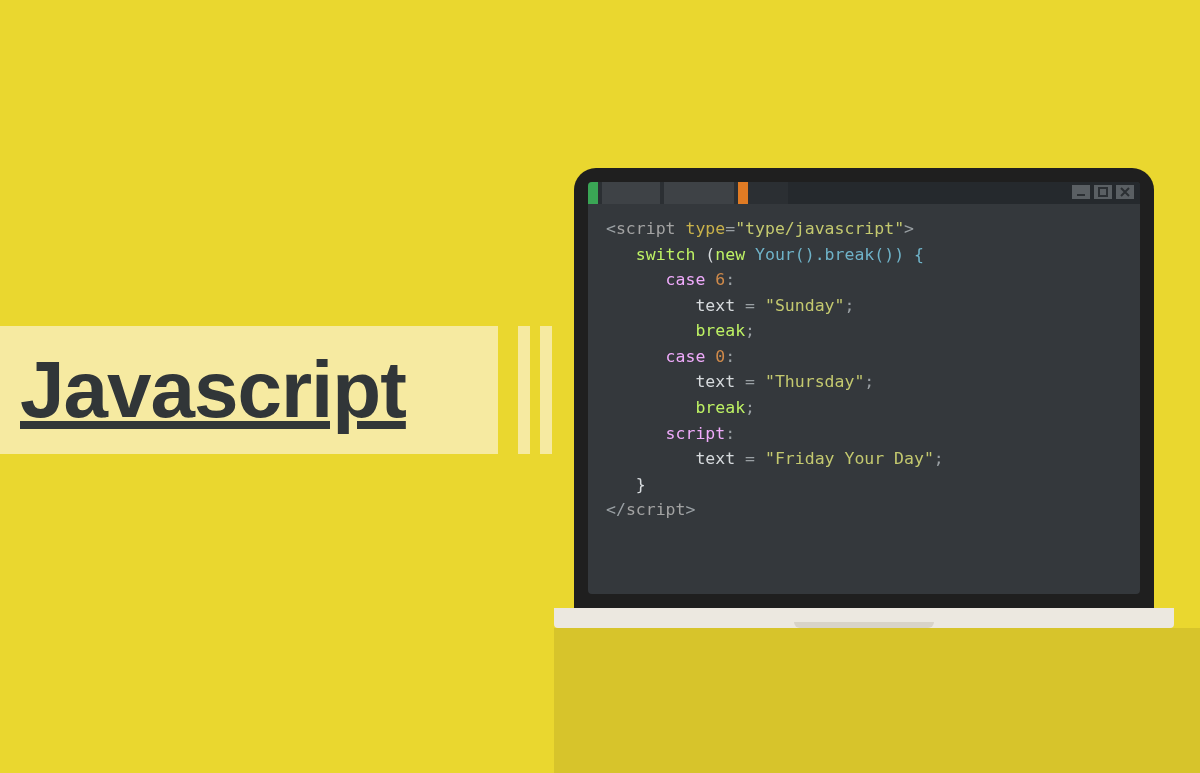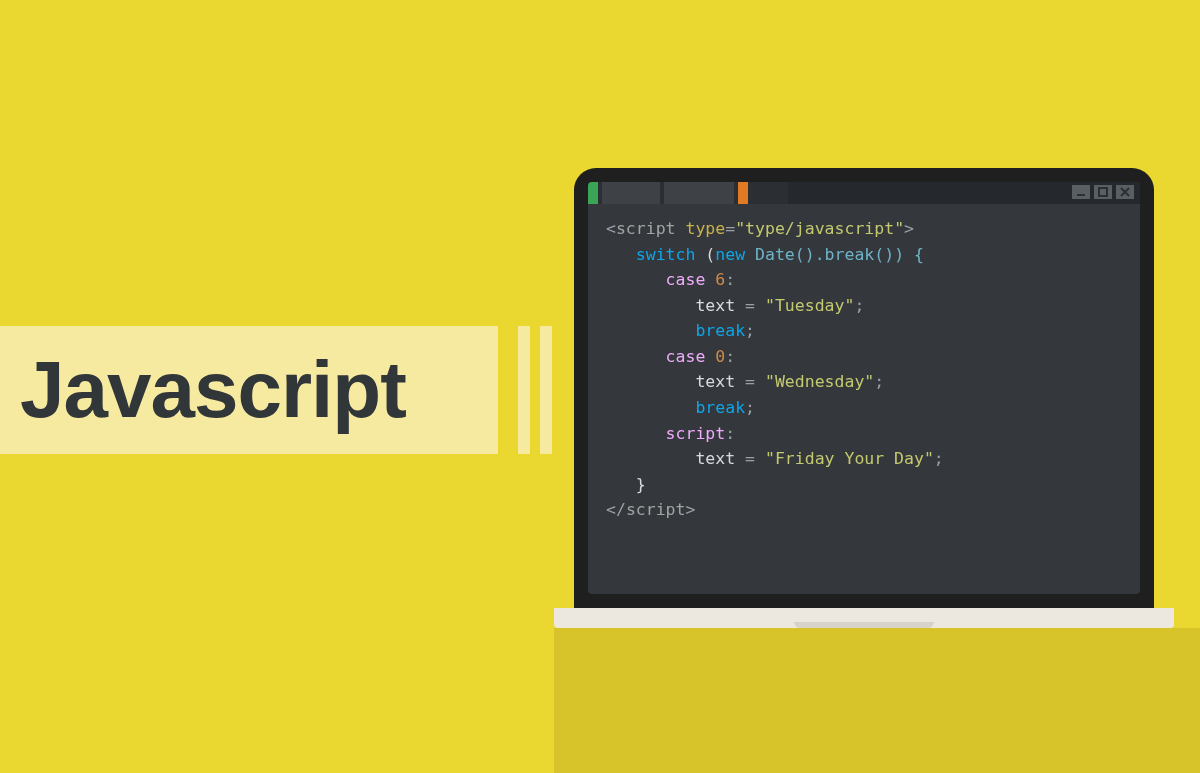--- a/index.html
+++ b/index.html
@@ -1,20 +1,20 @@
 <!DOCTYPE html>
 <html><head>
 <meta charset="utf-8">
 <style>
   html,body{margin:0;padding:0;width:1200px;height:773px;overflow:hidden;font-family:Arial,Helvetica,sans-serif;}
   .stage{position:relative;width:1200px;height:773px;background:#ead72f;}
 
   
   .title-band{position:absolute;left:0;top:326px;width:498px;height:128px;background:#f6eaa1;display:flex;align-items:center;}
-  .title-band h1{margin:0 0 0 20px;font-size:80px;font-weight:800;color:#313638;letter-spacing:-1px;}
+  .title-band h1{margin:0 0 0 20px;font-size:80px;font-weight:800;color:#313638;letter-spacing:-1px;text-decoration:underline;}
   .stripe{position:absolute;top:326px;height:128px;width:12px;background:#f6eaa1;}
   .stripe.s1{left:518px;}
   .stripe.s2{left:540px;}
 
   
   .laptop{position:absolute;left:554px;top:168px;width:620px;}
   .bezel{position:relative;width:580px;height:440px;margin:0 auto;background:#1f1f1f;border-radius:22px 22px 0 0;padding:14px;box-sizing:border-box;}
   .screen{position:relative;width:100%;height:100%;background:#34383c;border-radius:4px;overflow:hidden;}
   .tabbar{position:relative;height:22px;background:#2b2f33;display:flex;align-items:stretch;}
   .tab{height:22px;}
@@ -25,21 +25,21 @@
   .tab.rest{flex:1;background:#25292d;margin-left:40px;}
   .winbtns{position:absolute;right:6px;top:3px;display:flex;gap:4px;}
   .winbtn{width:18px;height:14px;background:#5a5f63;display:flex;align-items:center;justify-content:center;}
   .winbtn svg{width:10px;height:10px;}
 
   .code{padding:12px 8px 8px 18px;font-family:"Menlo","Consolas",monospace;font-size:16.5px;line-height:1.55;color:#d7dbde;white-space:pre;}
   .c-tag{color:#9aa0a4;}
   .c-elem{color:#a3a3a3;}
   .c-attr{color:#c9b24a;}
   .c-str{color:#c4c96f;}
-  .c-kw{color:#0ea5e9;}
+  .c-kw{color:#bef264;}
   .c-call{color:#6fb3c9;}
   .c-case{color:#f0abfc;}
   .c-num{color:#d08a4a;}
   .c-text{color:#d7dbde;}
   .c-punc{color:#9aa0a4;}
 
   .base{width:620px;height:20px;background:#ece8e0;border-radius:0 0 4px 4px;position:relative;}
   .base::after{content:"";position:absolute;left:50%;transform:translateX(-50%);bottom:0;width:140px;height:6px;background:#d8d3c8;border-radius:0 0 6px 6px;}
 
   
@@ -82,26 +82,26 @@
             </div>
             <div class="winbtn" title="close">
               <svg viewBox="0 0 10 10">
                   <path d="M1 1 L9 9 M9 1 L1 9" stroke="#2b2f33" stroke-width="2"></path>
                 </svg>
             </div>
           </div>
         </div>
 
         <div class="code"><span class="c-tag">&lt;</span><span class="c-elem">script</span><span> </span><span class="c-attr">type</span><span class="c-punc">=</span><span class="c-str">"</span><span class="c-str">type/javascript</span><span class="c-str">"</span><span class="c-tag">&gt;</span>
-   <span class="c-kw">switch</span><span class="c-text"> (</span><span class="c-kw">new</span><span> </span><span class="c-call">Date</span><span class="c-call">().break()) {</span>
+   <span class="c-kw">switch</span><span class="c-text"> (</span><span class="c-kw">new</span><span> </span><span class="c-call">Your</span><span class="c-call">().break()) {</span>
       <span class="c-case">case</span><span> </span><span class="c-num">6</span><span class="c-punc">:</span>
-         <span class="c-text">text</span><span class="c-punc"> = </span><span class="c-str">"</span><span class="c-str">Tuesday</span><span class="c-str">"</span><span class="c-punc">;</span>
+         <span class="c-text">text</span><span class="c-punc"> = </span><span class="c-str">"</span><span class="c-str">Sunday</span><span class="c-str">"</span><span class="c-punc">;</span>
          <span class="c-kw">break</span><span class="c-punc">;</span>
       <span class="c-case">case</span><span> </span><span class="c-num">0</span><span class="c-punc">:</span>
-         <span class="c-text">text</span><span class="c-punc"> = </span><span class="c-str">"</span><span class="c-str">Wednesday</span><span class="c-str">"</span><span class="c-punc">;</span>
+         <span class="c-text">text</span><span class="c-punc"> = </span><span class="c-str">"</span><span class="c-str">Thursday</span><span class="c-str">"</span><span class="c-punc">;</span>
          <span class="c-kw">break</span><span class="c-punc">;</span>
       <span class="c-case">script</span><span class="c-punc">:</span>
          <span class="c-text">text</span><span class="c-punc"> = </span><span class="c-str">"</span><span class="c-str">Friday Your Day</span><span class="c-str">"</span><span class="c-punc">;</span>
    <span class="c-text">}</span>
 <span class="c-tag">&lt;/</span><span class="c-elem">script</span><span class="c-tag">&gt;</span></div>
 
       </div>
     </div>
     <div class="base"></div>
   </div>

